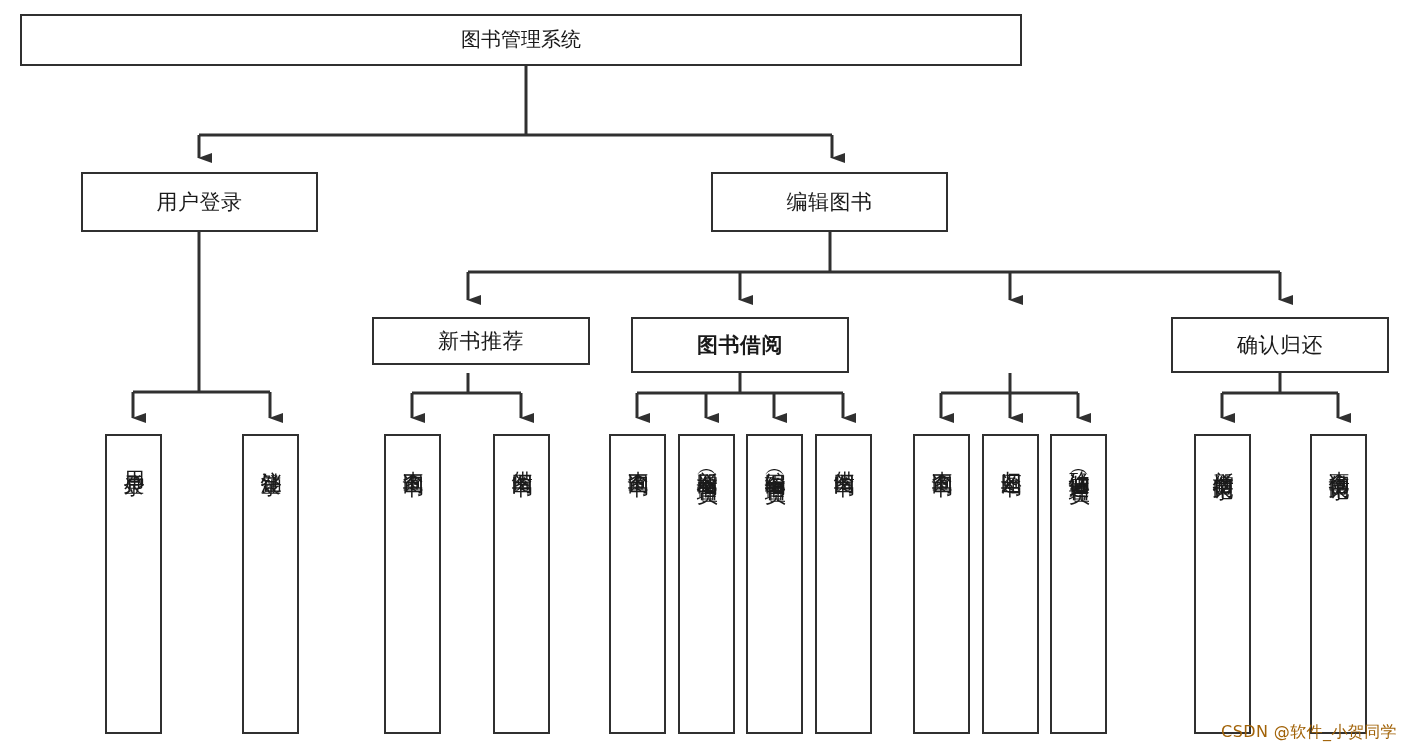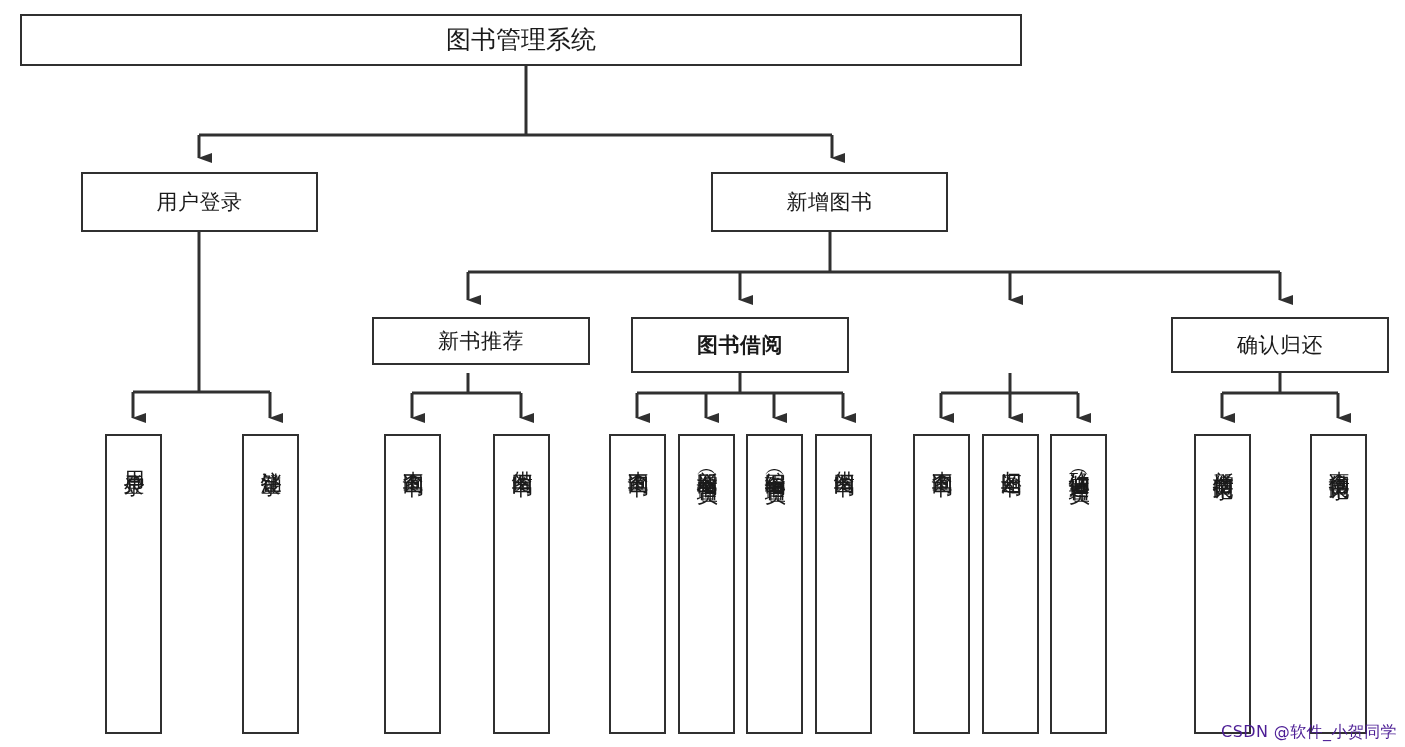--- a/index.html
+++ b/index.html
@@ -41,41 +41,41 @@
     display: block;
     text-align: center;
     line-height: 1.18;
     white-space: nowrap;
   }
   .node.h .lbl {
     font-size: 21px;
     letter-spacing: 0.5px;
   }
   .node.root .lbl {
-    font-size: 25px;
+    font-size: 20px;
   }
   
   .node.v {
     align-items: flex-start;
     padding-top: 18px;
   }
   .node.v .lbl {
     writing-mode: vertical-rl;
     text-orientation: upright;
     font-size: 21px;
     line-height: 1.02;
     letter-spacing: 2px;
     white-space: nowrap;
   }
   #watermark {
     position: absolute;
     right: 8px;
     bottom: 4px;
     font-size: 16px;
-    color: #4c1d95;
+    color: #a16207;
     letter-spacing: 0.4px;
     z-index: 5;
     user-select: none;
     white-space: nowrap;
   }
 </style>
 </head>
 <body>
 
 <div id="canvas">
@@ -133,21 +133,21 @@
 
   <div class="node root" style="left:20px; top:14px; width:1002px; height:52px;">
     <span class="lbl">图书管理系统</span>
   </div>
 
   <div class="node h" style="left:81px; top:172px; width:237px; height:60px;">
     <span class="lbl">用户登录</span>
   </div>
 
   <div class="node h" style="left:711px; top:172px; width:237px; height:60px;">
-    <span class="lbl">新增图书</span>
+    <span class="lbl">编辑图书</span>
   </div>
 
   <div class="node h" style="left:372px; top:317px; width:218px; height:48px;">
     <span class="lbl">新书推荐</span>
   </div>
 
   <div class="node h" style="left:631px; top:317px; width:218px; height:56px;font-weight:bold;">
     <span class="lbl">图书借阅</span>
   </div>
 

